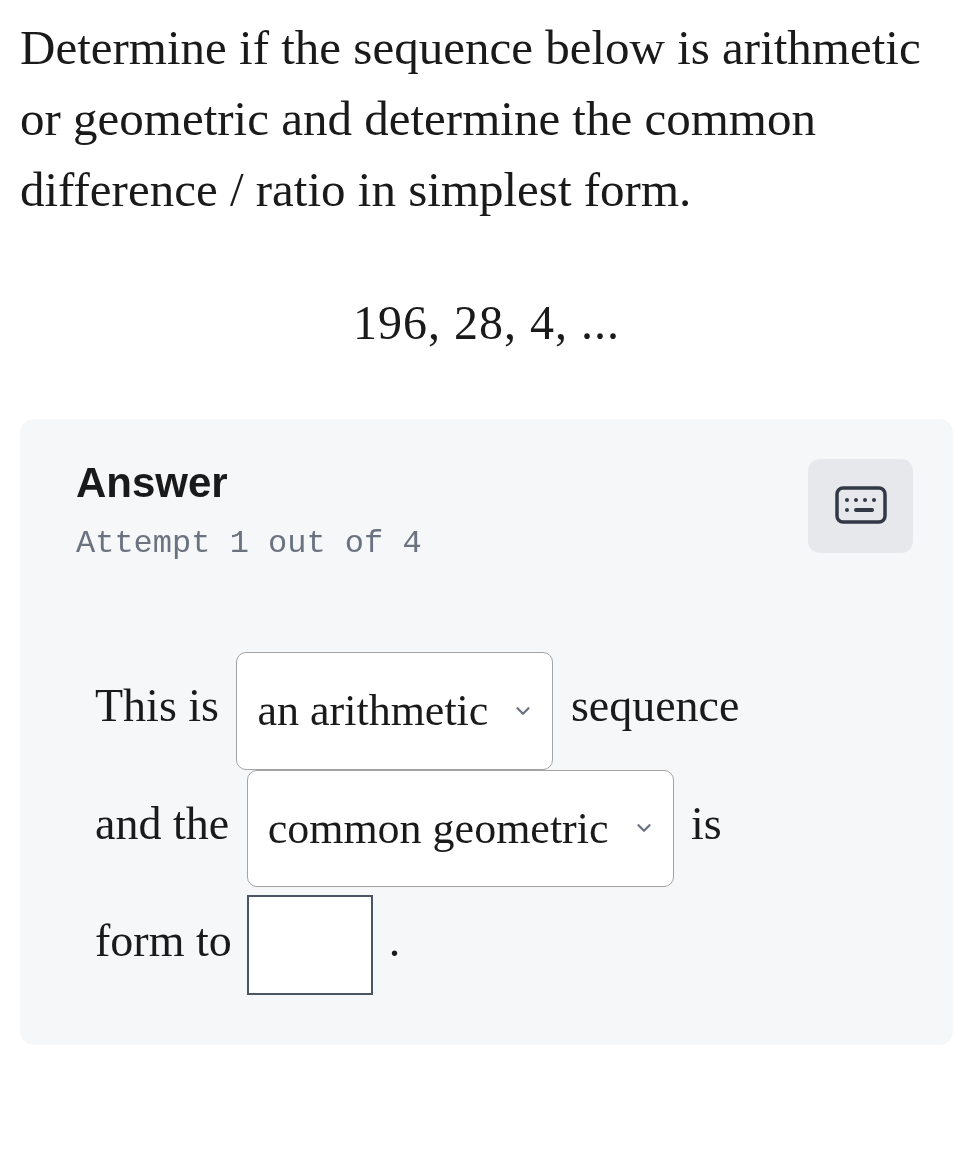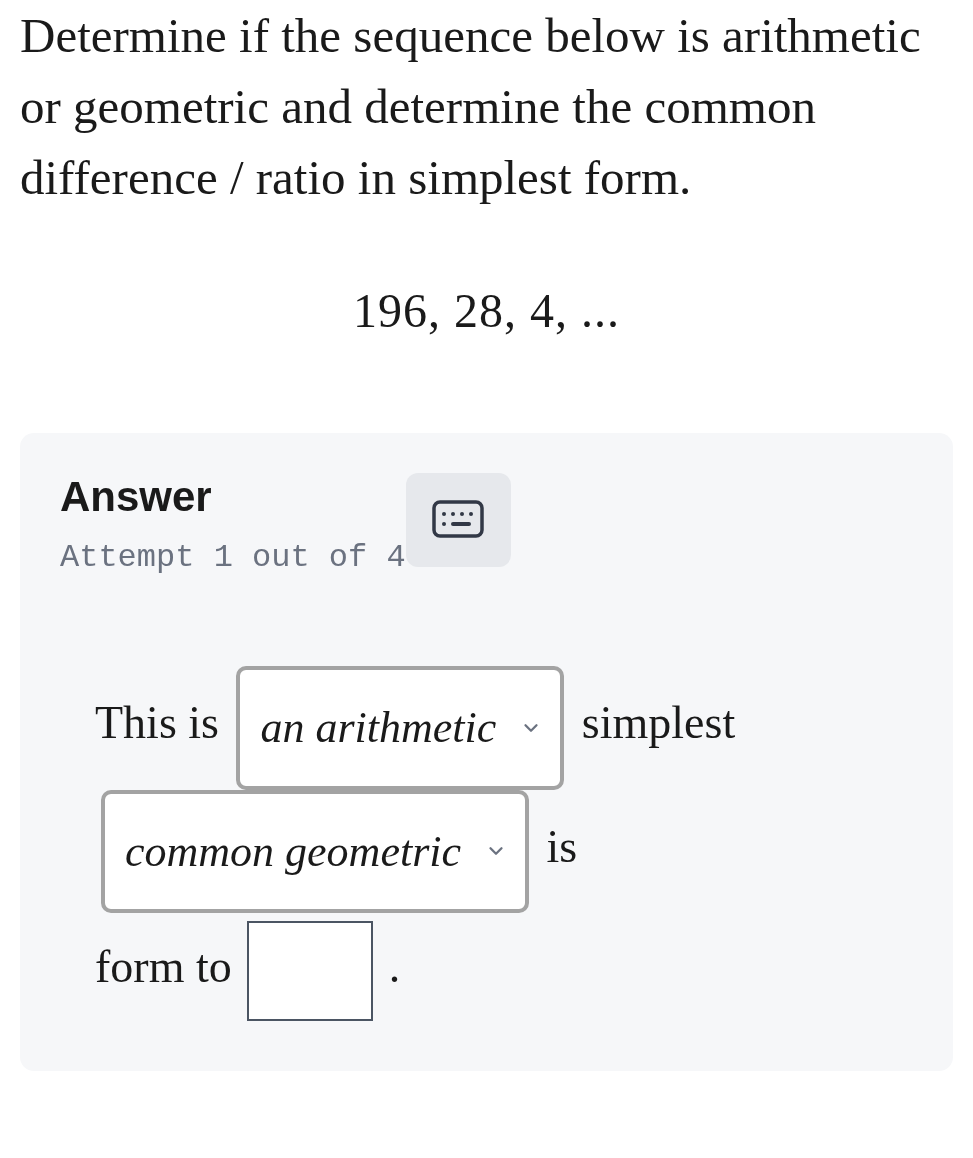--- a/index.html
+++ b/index.html
@@ -14,36 +14,39 @@
       height: 1158px;
       padding: 0 20px;
       color: #1a1a1a;
     }
     .question-text {
       font-size: 49px;
       line-height: 1.45;
       font-weight: 400;
       padding-top: 0;
       margin-bottom: 70px;
+      margin-top: 12px;
     }
     .sequence {
       text-align: center;
       font-size: 48px;
-      margin-bottom: 95px;
+      margin-bottom: 69px;
       font-family: Georgia, 'Times New Roman', serif;
       letter-spacing: 1px;
     }
     .answer-panel {
       background: #f6f7f9;
       border-radius: 14px;
       padding: 40px 40px 50px 40px;
     }
     .answer-header {
       display: flex;
+      justify-content: space-between;
       align-items: flex-start;
+      margin-left: 16px;
     }
     .answer-title-block {
       display: flex;
       flex-direction: column;
     }
     .answer-title {
       font-size: 42px;
       font-weight: 700;
       font-family: 'Segoe UI', -apple-system, sans-serif;
       color: #1a1a1a;
@@ -73,30 +76,29 @@
       margin-top: 90px;
       font-size: 46px;
       line-height: 2.35;
       font-family: Georgia, serif;
       margin-left: 35px;
     }
     .dropdown {
       display: inline-flex;
       align-items: center;
       background: #ffffff;
-      border: 4px solid #a3a3a3;
+      border: 1px solid #a3a3a3;
       border-radius: 10px;
       padding: 6px 18px 6px 20px;
       font-size: 44px;
       font-family: Georgia, serif;
       vertical-align: middle;
       cursor: pointer;
       color: #1a1a1a;
       margin: 0 6px;
-      font-style: italic;
     }
     .dropdown .chevron {
       margin-left: 24px;
       display: inline-flex;
       align-items: center;
     }
     .dropdown .chevron svg {
       width: 22px;
       height: 22px;
     }
@@ -144,22 +146,23 @@
   <div class="answer-body">
     <span>This is</span>
     <span class="dropdown">
       <span>an arithmetic</span>
       <span class="chevron">
         <svg viewBox="0 0 24 24" fill="none" stroke="#6b7280" stroke-width="2.5" stroke-linecap="round" stroke-linejoin="round">
           <polyline points="6 9 12 15 18 9"></polyline>
         </svg>
       </span>
     </span>
-    <span>simplest</span>
+    <span>sequence</span>
     <br>
+    <span>and the</span>
     <span class="dropdown">
       <span>common geometric</span>
       <span class="chevron">
         <svg viewBox="0 0 24 24" fill="none" stroke="#6b7280" stroke-width="2.5" stroke-linecap="round" stroke-linejoin="round">
           <polyline points="6 9 12 15 18 9"></polyline>
         </svg>
       </span>
     </span>
     <span>is</span>
     <br>

